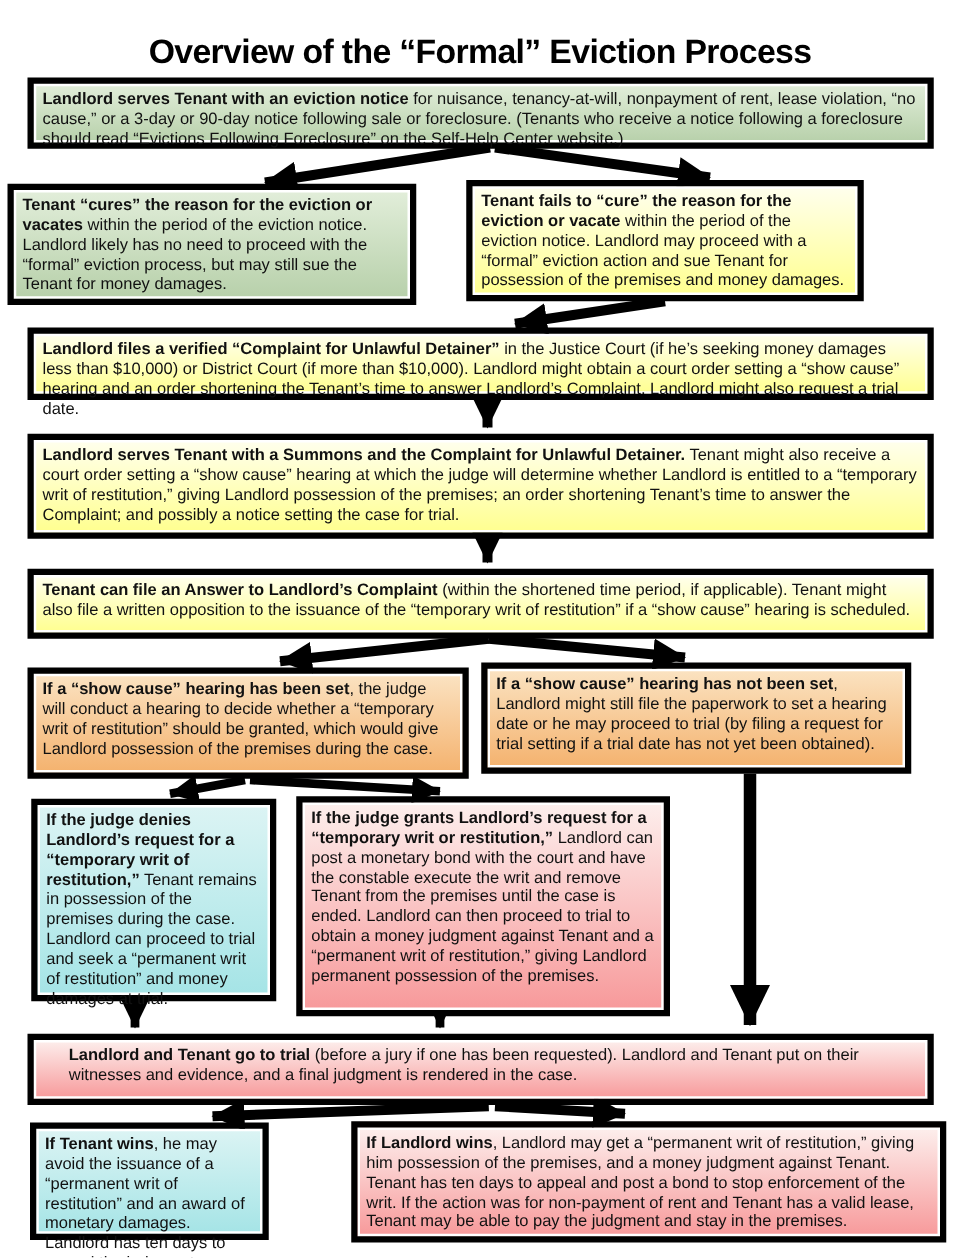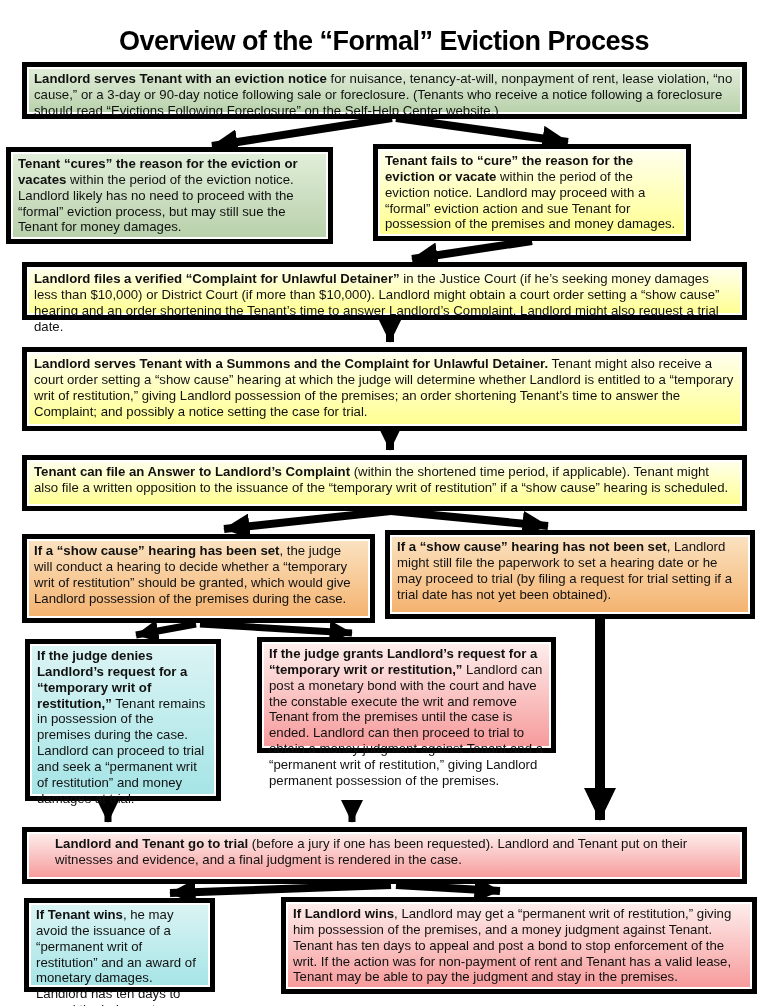--- a/index.html
+++ b/index.html
@@ -32,23 +32,23 @@
   .cyan  {background:linear-gradient(180deg,#dcf4f4 0%,#a5e4e6 100%);}
   .pink  {background:linear-gradient(180deg,#fdefed 0%,#f7999a 100%);}
   
   #box-notice      {left:22px; top:62px;  width:725px;height:57px;}
   #box-cure        {left:6px; top:147px; width:327px;height:97px;}
   #box-fail-cure   {left:373px;top:144px; width:318px;height:97px;}
   #box-complaint   {left:22px; top:262px; width:725px;height:58px;}
   #box-summons     {left:22px; top:347px; width:725px;height:84px;}
   #box-answer      {left:22px; top:455px; width:725px;height:56px;}
   #box-hearing-set {left:22px; top:534px; width:353px;height:89px;}
-  #box-hearing-not {left:385px;top:530px; width:370px;height:89px;}
+  #box-hearing-not {left:385px;top:530px; width:344px;height:89px;}
   #box-denies      {left:25px; top:639px; width:196px;height:162px;}
-  #box-grants      {left:237px;top:637px; width:299px;height:116px;margin-left:20px;}
+  #box-grants      {left:237px;top:637px; width:299px;height:176px;}
   #box-trial       {left:22px; top:827px; width:725px;height:57px;padding-left:28px;}
   #box-tenant-wins {left:24px; top:898px; width:191px;height:94px;}
   #box-landlord-wins{left:281px;top:897px;width:476px;height:97px;}
   #arrows{position:absolute;left:0;top:0;width:768px;height:1006px;pointer-events:none;}
 </style>
 </head>
 <body>
 
 <div id="canvas">
 

